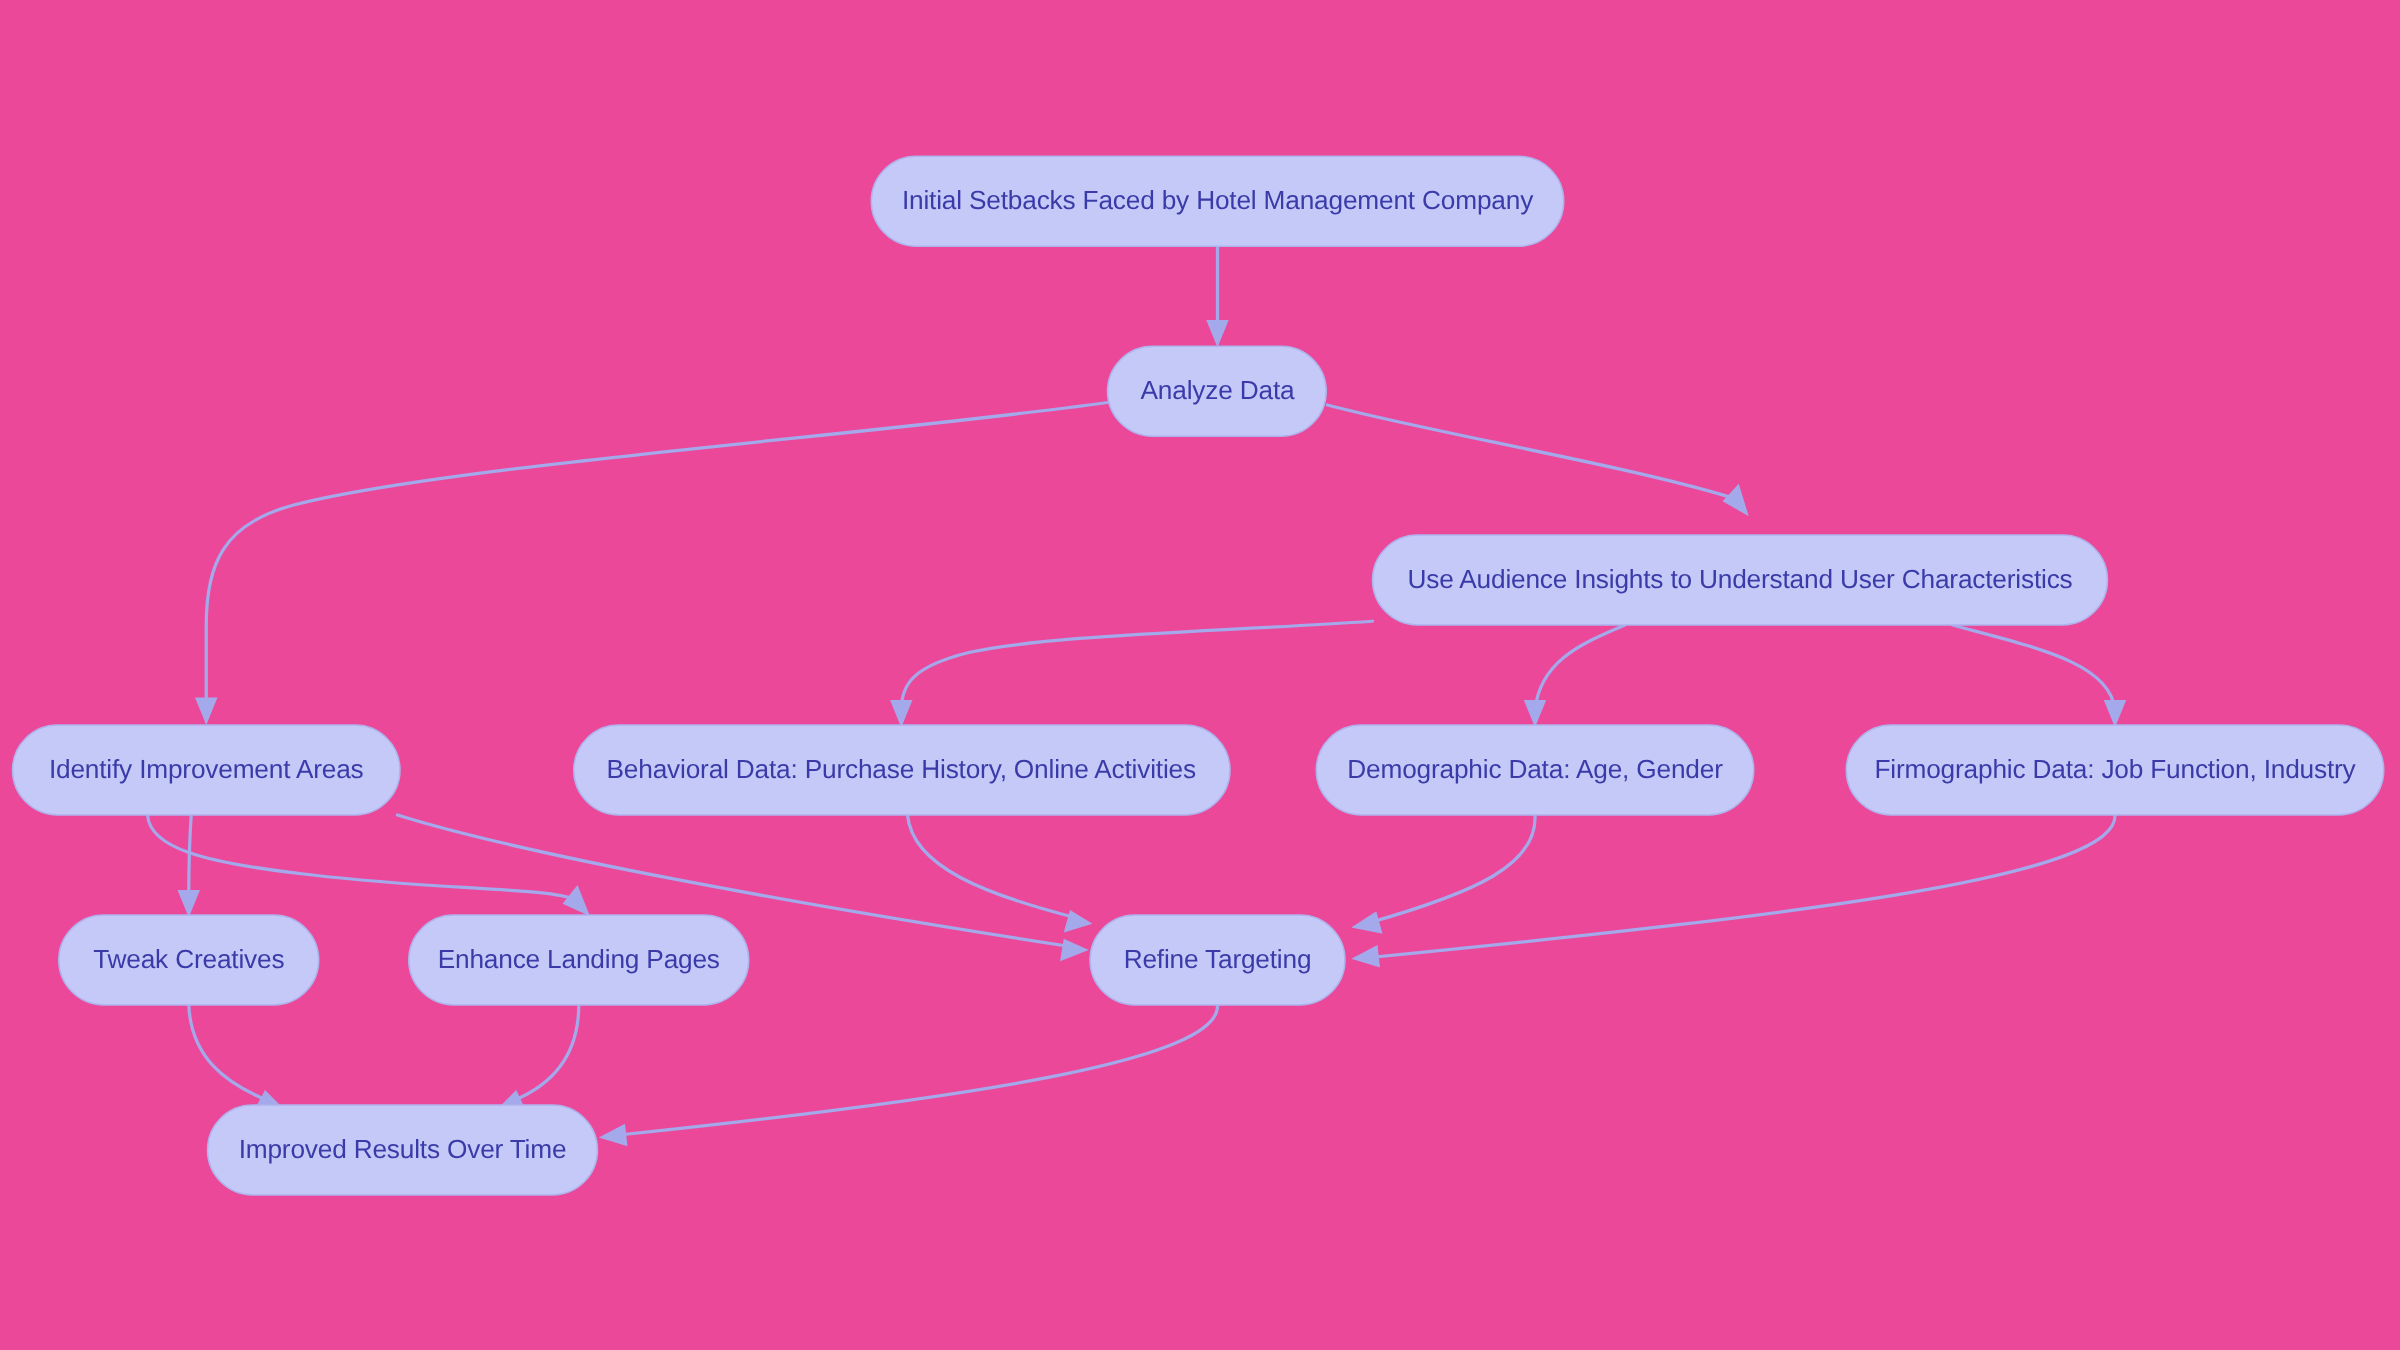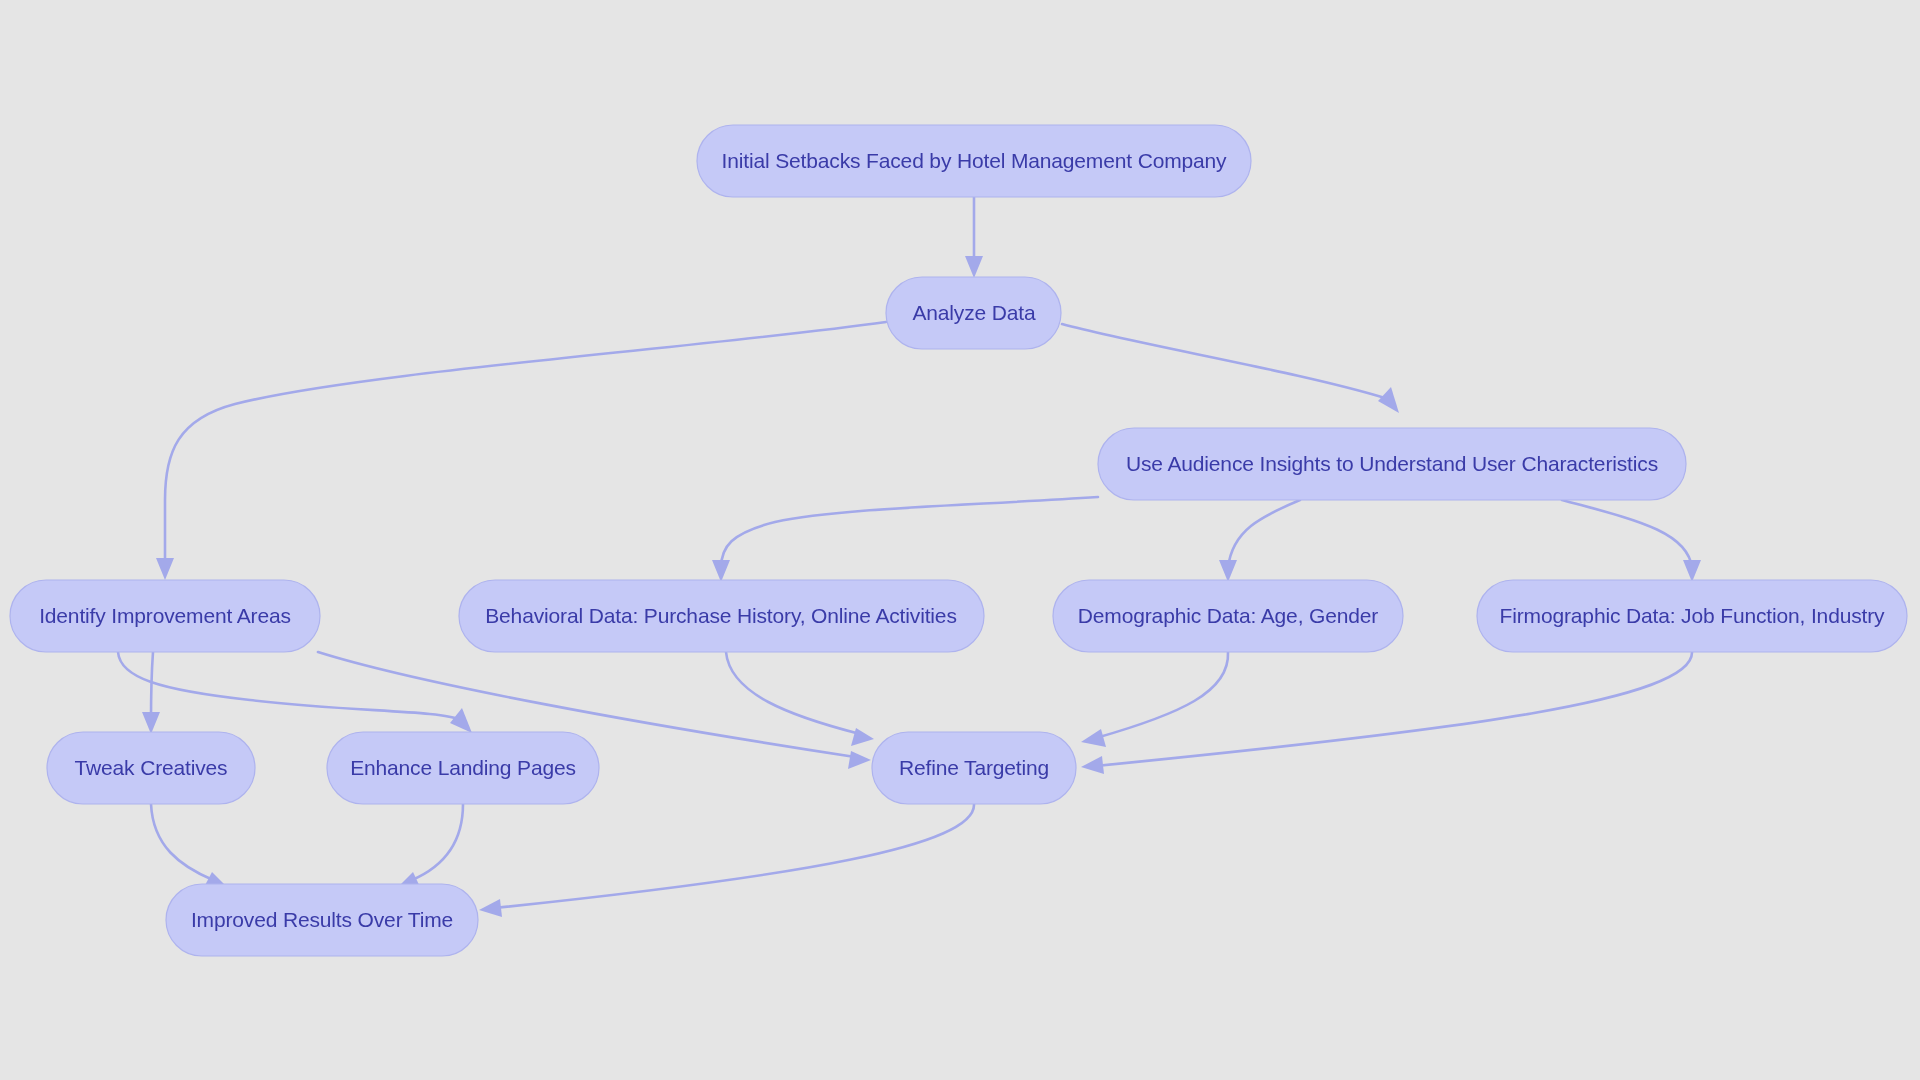--- a/index.html
+++ b/index.html
@@ -10,21 +10,21 @@
     height: 1080px;
     overflow: hidden;
   }
   body {
     font-family: "Liberation Sans", sans-serif;
   }
   #canvas-root {
     position: relative;
     width: 1920px;
     height: 1080px;
-    background: #e5e5e5;
+    background: #ec4899;
   }
   svg#flowchart {
     display: block;
     width: 1920px;
     height: 1080px;
   }
   .node-shape {
     fill: #c5c9f7;
     stroke: #aeb3ee;
     stroke-width: 1.2;

